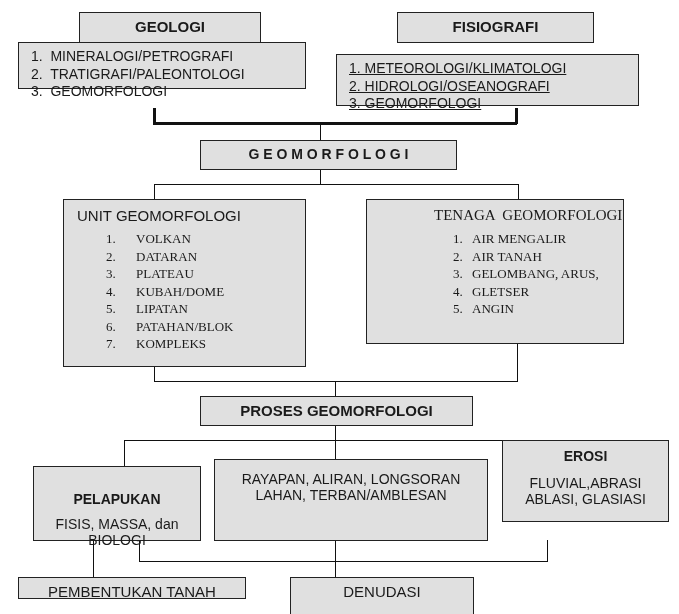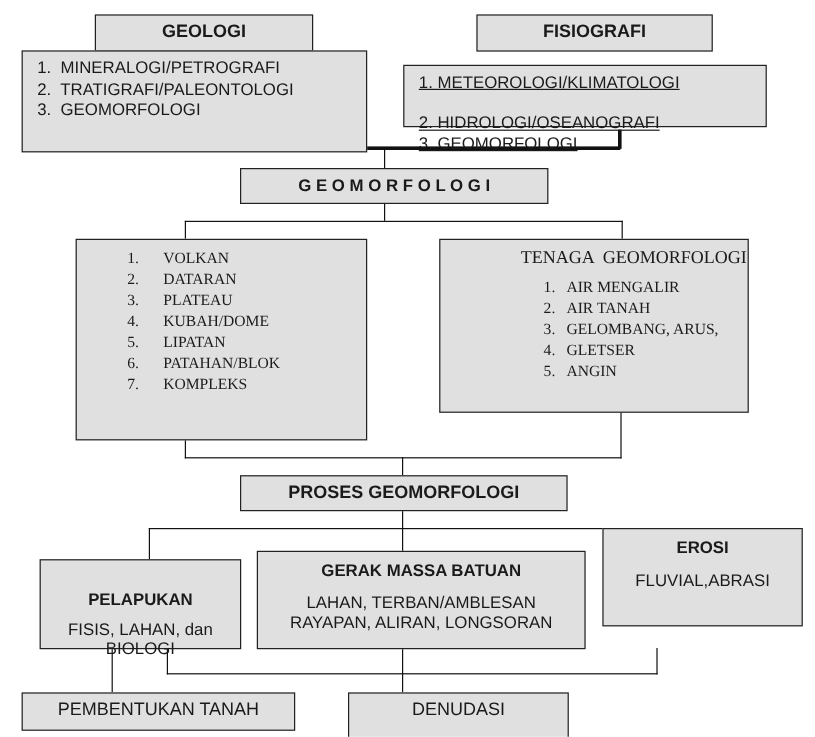--- a/index.html
+++ b/index.html
@@ -35,36 +35,37 @@
 <div class="line" style="left:124px;top:440px;width:1px;height:26px;"></div>
 <div class="line" style="left:540px;top:440px;width:1px;height:20px;"></div>
 
 <div class="line" style="left:93px;top:540px;width:1px;height:37px;"></div>
 <div class="line" style="left:139px;top:540px;width:1px;height:22px;"></div>
 <div class="line" style="left:139px;top:561px;width:409px;height:1px;"></div>
 <div class="line" style="left:547px;top:540px;width:1px;height:22px;"></div>
 <div class="line" style="left:335px;top:540px;width:1px;height:37px;"></div>
 
 <div class="box hdr" style="left:79px;top:12px;width:182px;height:31px;line-height:28px;text-align:center;">GEOLOGI</div>
-<div class="box sans-list" style="left:18px;top:42px;width:288px;height:85px;">
+<div class="box sans-list" style="left:18px;top:42px;width:288px;height:47px;">
   <div style="white-space:pre;">1.  MINERALOGI/PETROGRAFI</div>
   <div style="white-space:pre;">2.  TRATIGRAFI/PALEONTOLOGI</div>
   <div style="white-space:pre;">3.  GEOMORFOLOGI</div>
 </div>
 
 <div class="box hdr" style="left:397px;top:12px;width:197px;height:31px;line-height:28px;text-align:center;">FISIOGRAFI</div>
 <div class="box sans-list" style="left:336px;top:54px;width:303px;height:52px;text-decoration:underline;">
   <div style="white-space:pre;">1. METEOROLOGI/KLIMATOLOGI</div>
-  <div style="white-space:pre;margin-top:16px;">2. HIDROLOGI/OSEANOGRAFI</div>
+  <div style="white-space:pre;">2. HIDROLOGI/OSEANOGRAFI</div>
   <div style="white-space:pre;">3. GEOMORFOLOGI</div>
 </div>
 
 <div class="box hdr" style="left:200px;top:140px;width:257px;height:30px;line-height:27px;font-size:14px;">G E O M O R F O L O G I</div>
 
 <div class="box" style="left:63px;top:199px;width:243px;height:168px;">
+  <div style="font-size:15px;padding:7px 0 0 13px;">UNIT GEOMORFOLOGI</div>
   <div class="serif" style="font-size:13px;line-height:17.5px;padding:6px 0 0 42px;">
     <div class="row">
         <span style="width:30px">1.</span>
         <span>VOLKAN</span>
       </div>
     <div class="row">
         <span style="width:30px">2.</span>
         <span>DATARAN</span>
       </div>
     <div class="row">
@@ -114,34 +115,34 @@
         <span>ANGIN</span>
       </div>
   </div>
 </div>
 
 <div class="box hdr" style="left:200px;top:396px;width:273px;height:30px;line-height:27px;">PROSES GEOMORFOLOGI</div>
 
 <div class="box ctr" style="left:33px;top:466px;width:168px;height:75px;">
   <div class="hdr" style="font-size:14px;margin-top:24px;">PELAPUKAN</div>
   <div style="font-size:14px;line-height:16px;margin-top:9px;">
-    <div>FISIS, LAHAN, dan</div>
+    <div>FISIS, MASSA, dan</div>
     <div>BIOLOGI</div>
   </div>
 </div>
 
 <div class="box ctr" style="left:214px;top:459px;width:274px;height:82px;">
-  <div class="hdr" style="font-size:14px;margin-top:7px;">GERAK MASSA BATUAN</div>
   <div style="font-size:14px;line-height:16px;margin-top:11px;">
+    <div>RAYAPAN, ALIRAN, LONGSORAN</div>
     <div>LAHAN, TERBAN/AMBLESAN</div>
-    <div>RAYAPAN, ALIRAN, LONGSORAN</div>
   </div>
 </div>
 
 <div class="box ctr" style="left:502px;top:440px;width:167px;height:82px;">
   <div class="hdr" style="font-size:14px;margin-top:7px;">EROSI</div>
   <div style="font-size:14px;line-height:16px;margin-top:11px;">
     <div>FLUVIAL,ABRASI</div>
+    <div>ABLASI, GLASIASI</div>
   </div>
 </div>
 
-<div class="box ctr" style="left:18px;top:577px;width:228px;height:32px;line-height:27px;font-size:15px;">PEMBENTUKAN TANAH</div>
+<div class="box ctr" style="left:18px;top:577px;width:228px;height:22px;line-height:27px;font-size:15px;">PEMBENTUKAN TANAH</div>
 <div class="box ctr" style="left:290px;top:577px;width:184px;height:48px;line-height:27px;font-size:15px;">DENUDASI</div>
 
 </body></html>

